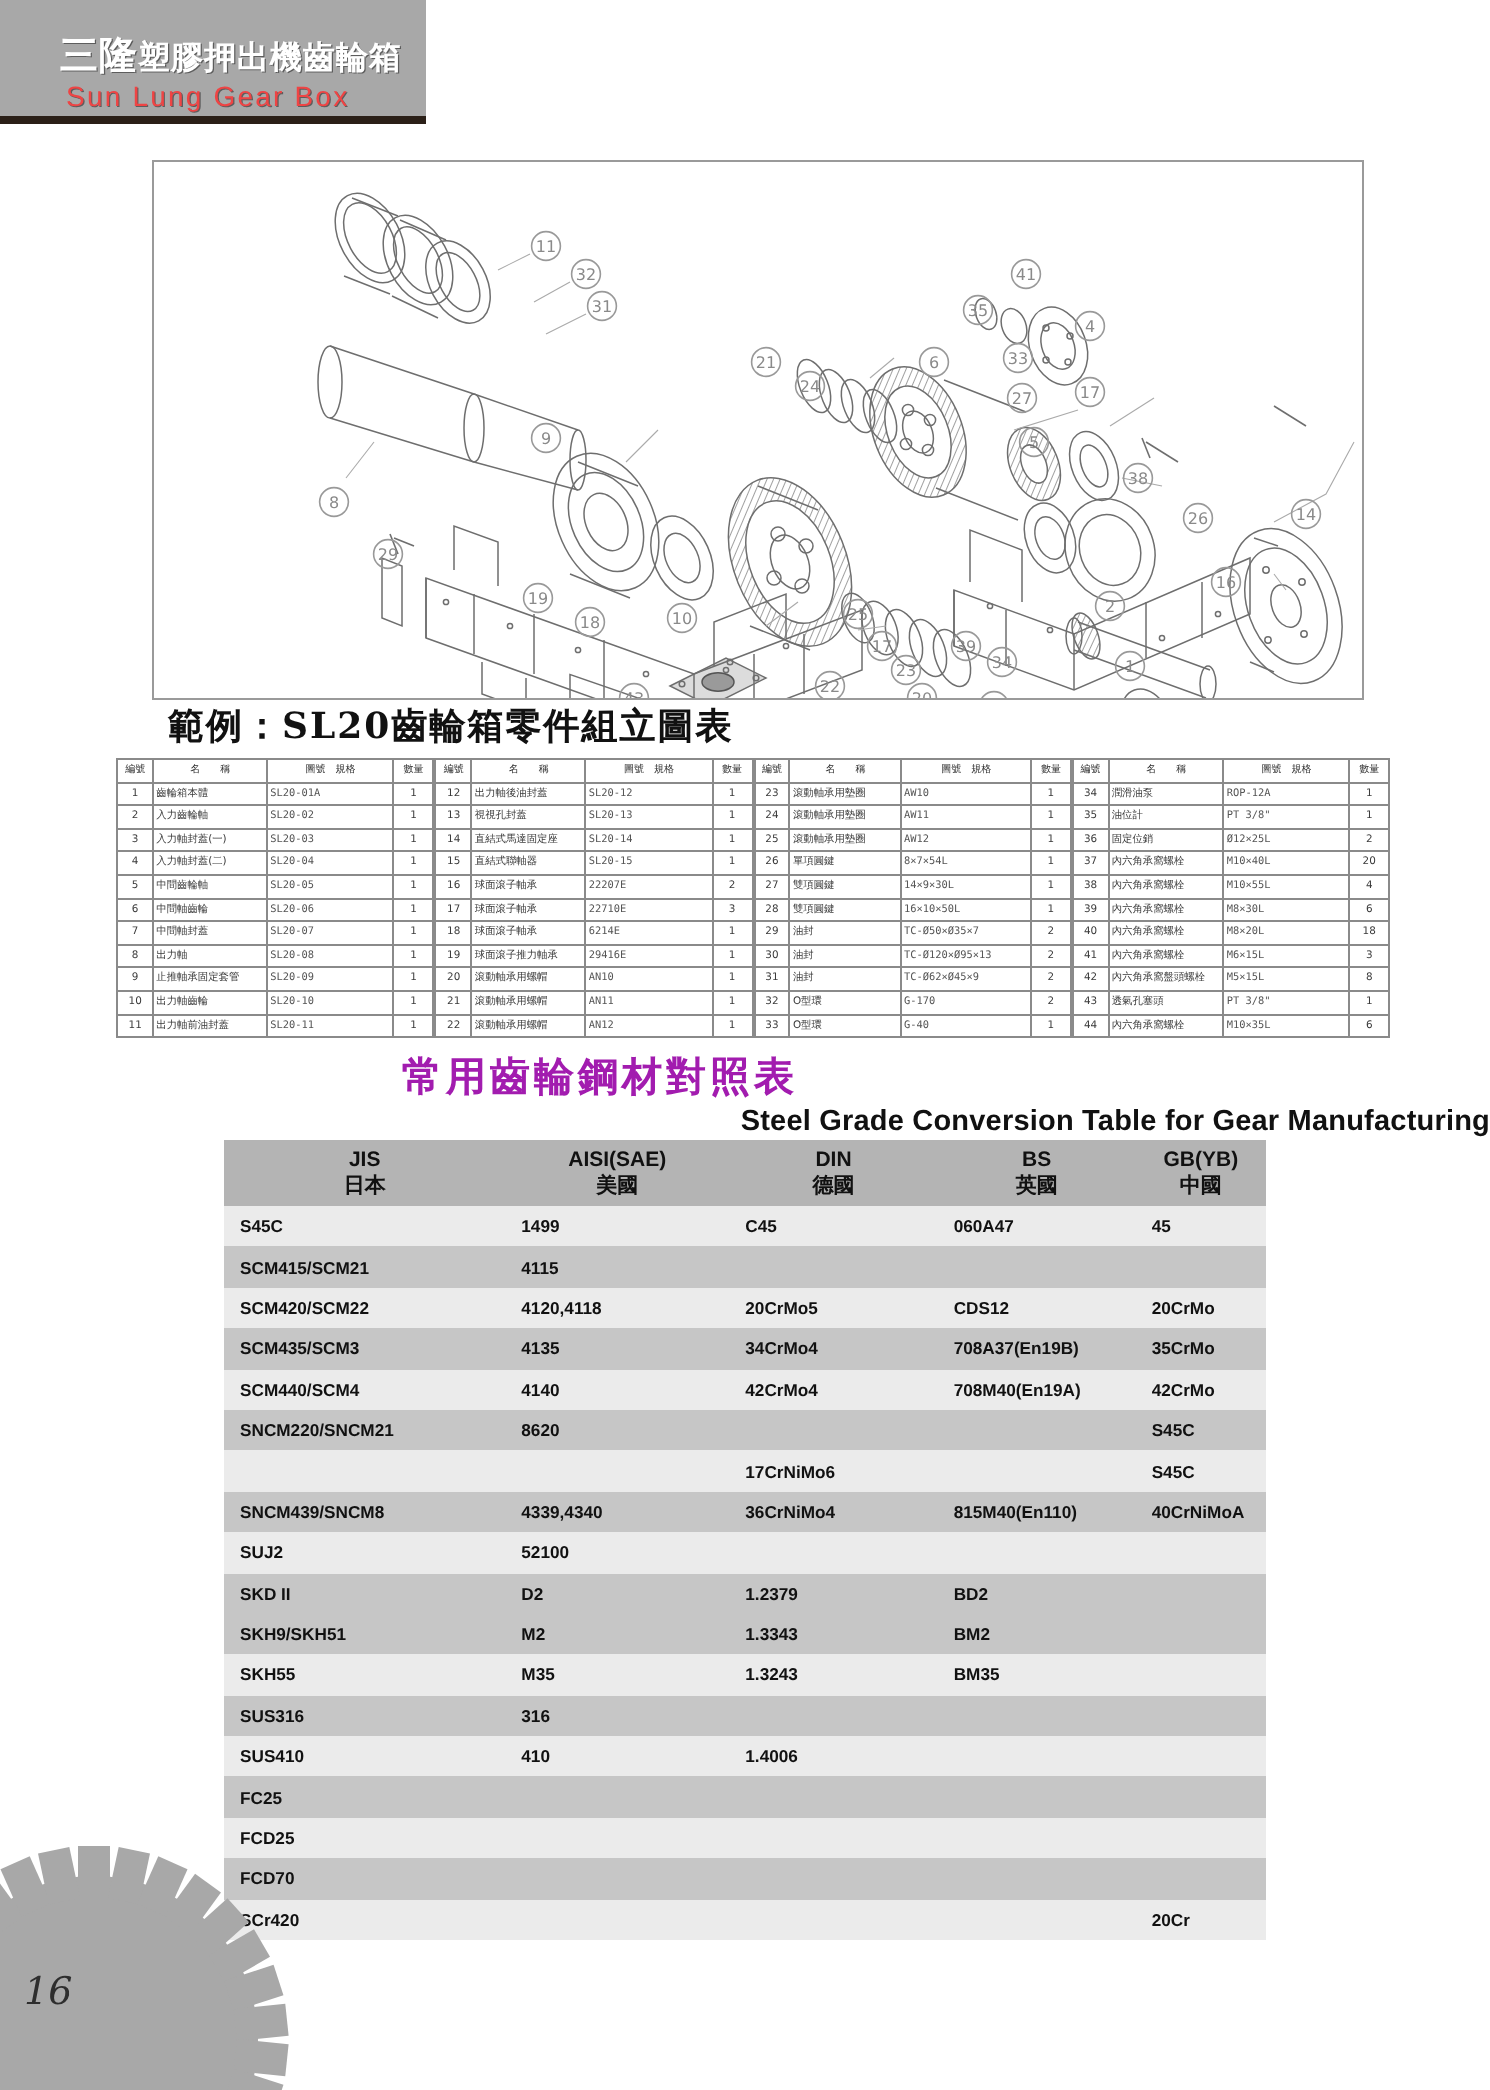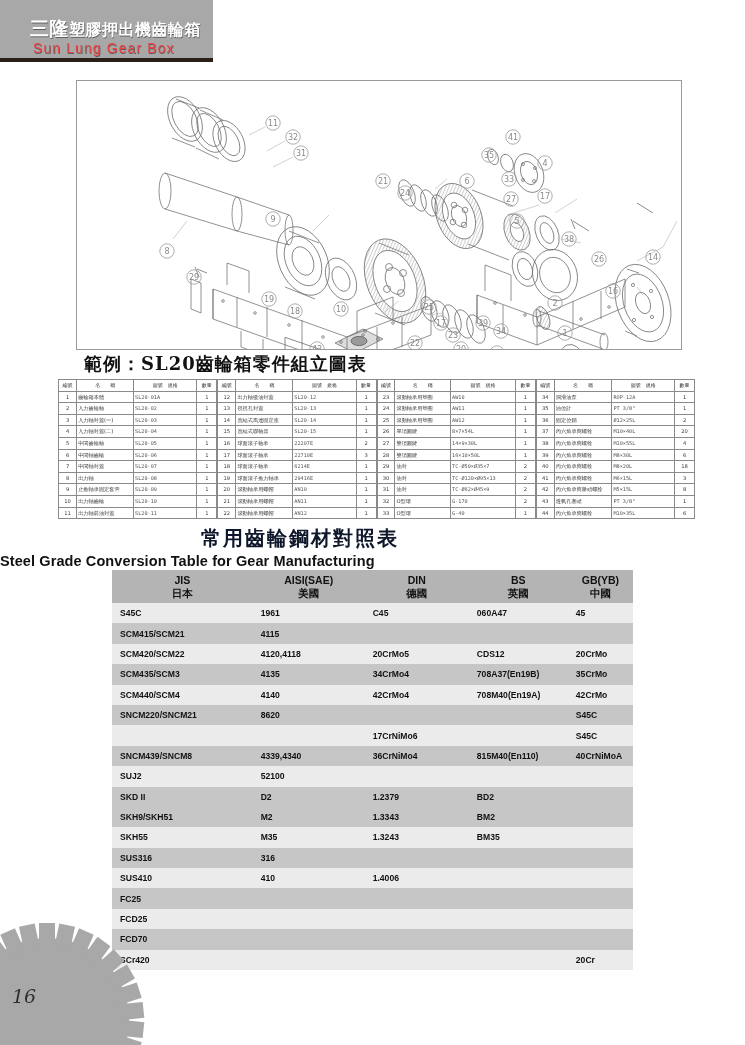--- a/index.html
+++ b/index.html
@@ -71,26 +71,26 @@
   .c-no{width:16px;text-align:center;}
   .c-nm{width:56px;text-align:left;}
   .c-sp{width:66px;text-align:left;font-family:"DejaVu Sans Mono",monospace;font-size:6.4px;color:#555;}
   .c-qt{width:18px;text-align:center;}
   table.parts th.c-sp{font-family:"DejaVu Sans",sans-serif;font-size:5px;text-align:center;}
 
   
   .steel-title-cn{
     position:absolute;left:0;top:525px;width:600px;height:26px;
     text-align:center;font-family:"DejaVu Sans",sans-serif;
-    font-size:20px;font-weight:bold;color:#0f172a;letter-spacing:2px;
+    font-size:20px;font-weight:bold;color:#a21caf;letter-spacing:2px;
     line-height:26px;
   }
   .steel-title-en{
     position:absolute;left:0;top:551px;width:745px;height:20px;
-    text-align:left;font-size:14.5px;font-weight:bold;color:#111;
+    text-align:right;font-size:14.5px;font-weight:bold;color:#111;
     letter-spacing:.1px;line-height:20px;
   }
 
   
   .steel-wrap{
     position:absolute;left:112px;top:570px;width:521px;
   }
   table.steel{
     border-collapse:collapse;width:100%;table-layout:fixed;
     font-size:8.6px;font-weight:bold;color:#111;
@@ -897,21 +897,21 @@
           </th>
           <th>
             <span class="en">GB(YB)</span>
             <span class="cn">中國</span>
           </th>
         </tr>
       </thead>
     <tbody>
         <tr class="odd">
           <td>S45C</td>
-          <td>1961</td>
+          <td>1499</td>
           <td>C45</td>
           <td>060A47</td>
           <td>45</td>
         </tr>
         <tr class="even">
           <td>SCM415/SCM21</td>
           <td>4115</td>
           <td></td>
           <td></td>
           <td></td>

